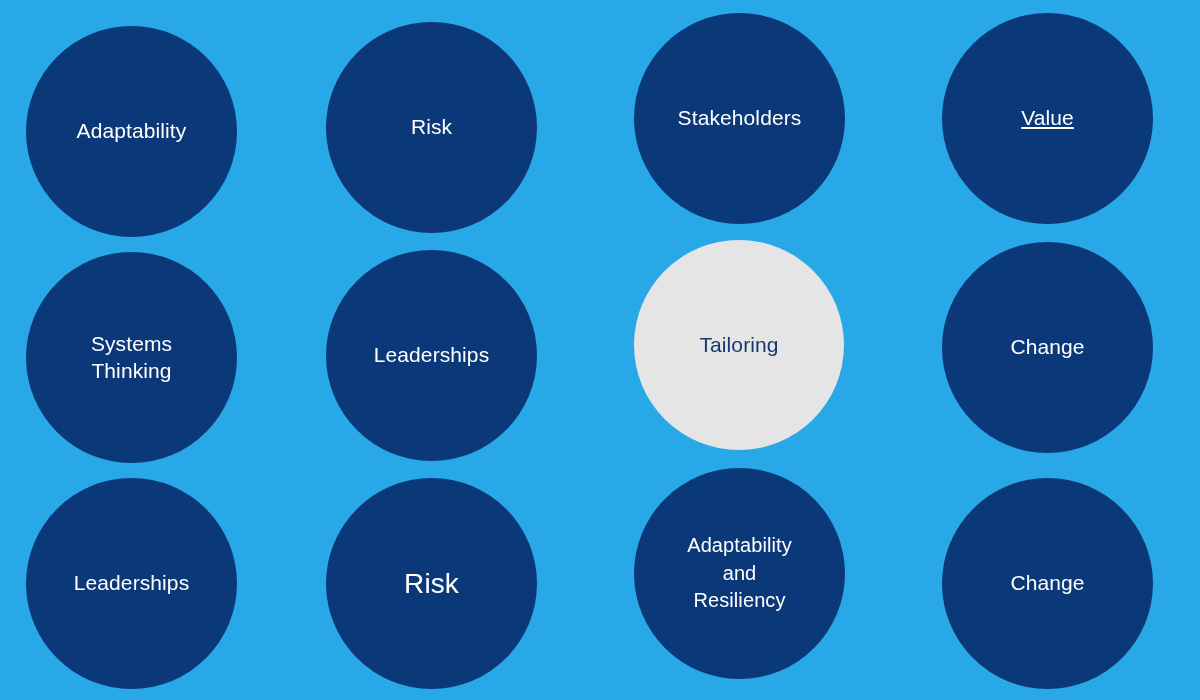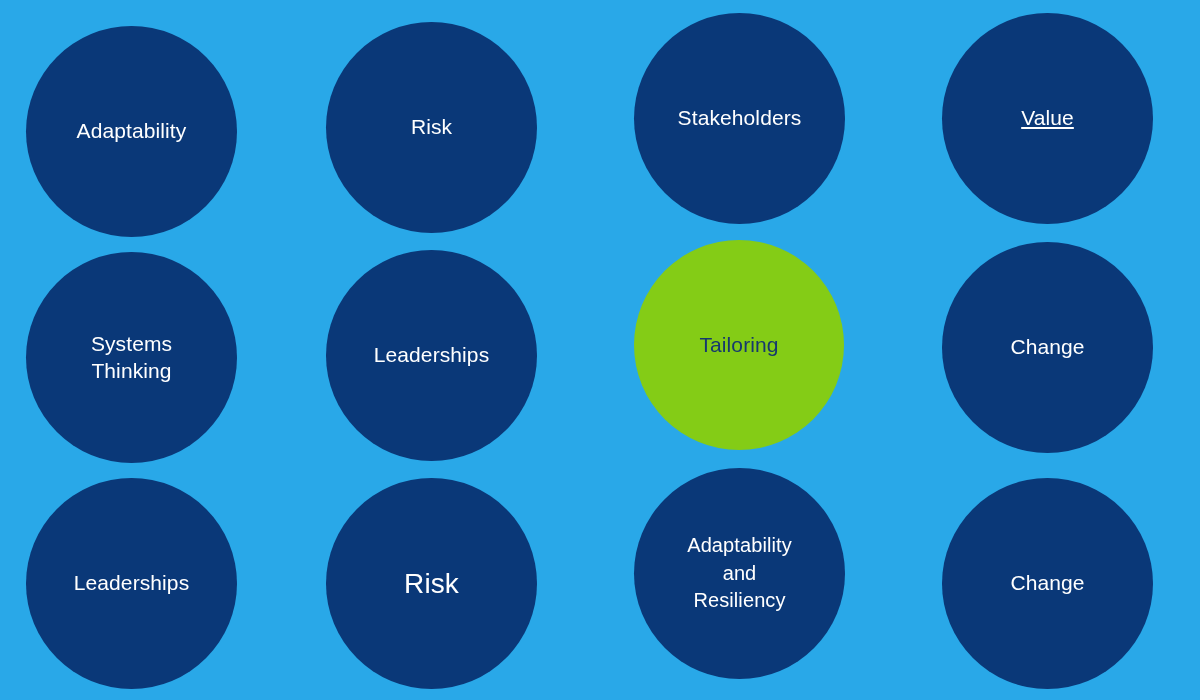--- a/index.html
+++ b/index.html
@@ -30,21 +30,21 @@
     justify-content: center;
     text-align: center;
     box-sizing: border-box;
   }
 
   .bubble.navy {
     background: #0a3878;
   }
 
   .bubble.white {
-    background: #84cc16;
+    background: #e5e5e5;
   }
 
   .bubble-label {
     display: block;
     line-height: 1.28;
     letter-spacing: 0.1px;
     padding: 0 10px;
     white-space: pre-line;
   }
 

